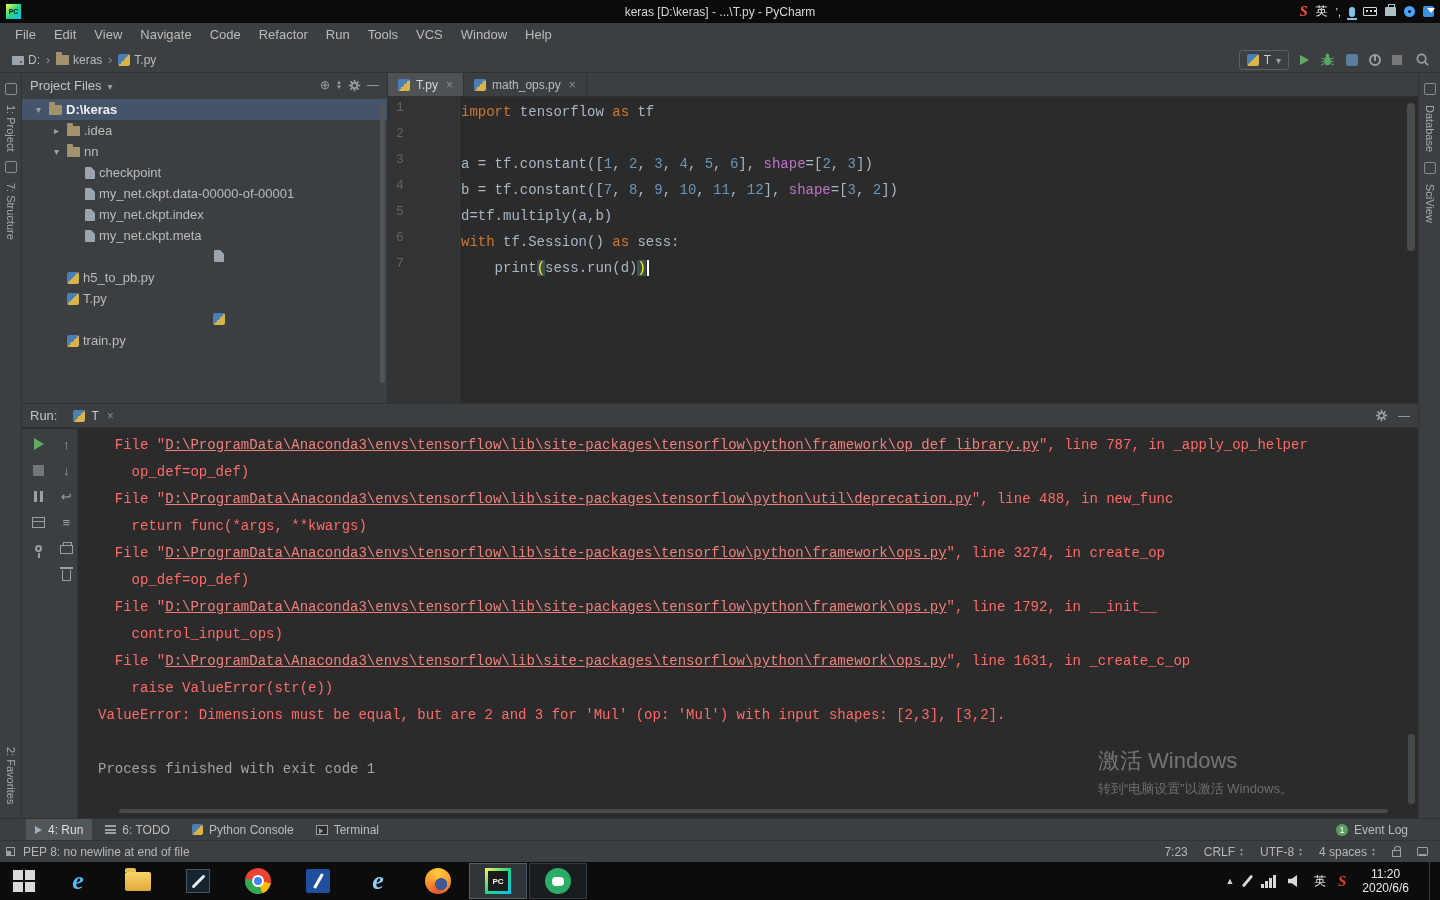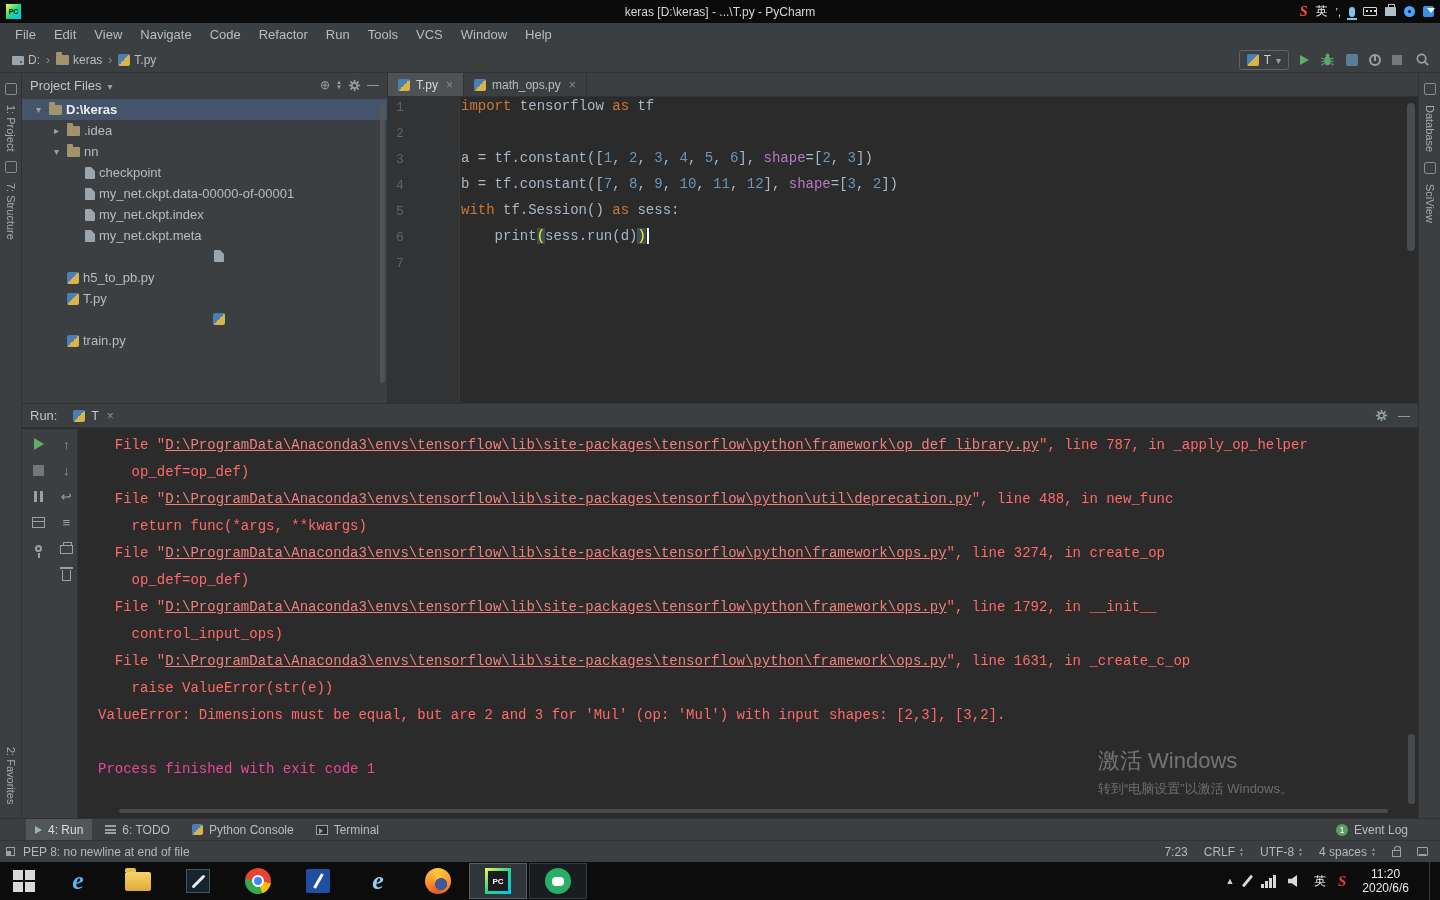--- a/index.html
+++ b/index.html
@@ -77,21 +77,21 @@
 
 
 #editor{position:absolute;left:388px;top:73px;width:1030px;height:330px;background:#2b2b2b}
 #tabbar{height:24px;background:#3c3f41;display:flex;border-bottom:1px solid #323232}
 .etab{display:flex;align-items:center;gap:6px;padding:0 10px;font-size:12px;color:#bbb;border-right:1px solid #323232;cursor:default}
 .etab.active{background:#4e5254;color:#d8d8d8}
 .tab-close{color:#8a8d90;font-size:12px;margin-left:2px}
 #editor-body{position:absolute;left:0;top:24px;right:0;bottom:0;overflow:hidden}
 #gutter{position:absolute;left:0;top:0;bottom:0;width:72px;background:#313335;border-right:1px solid #393b3d;padding-top:3px}
 .gut-num{height:26px;line-height:26px;color:#606366;font:13px "Liberation Mono",monospace;padding-left:8px}
-#code-lines{position:absolute;left:73px;top:0;right:14px;bottom:0;padding-top:1px;overflow:hidden}
+#code-lines{position:absolute;left:73px;top:0;right:14px;bottom:0;padding-top:7px;overflow:hidden}
 .code-row{height:26px;line-height:26px;font:14px "Liberation Mono",monospace;white-space:pre}
 .seg-k{color:#cc7832}.seg-p{color:#a9b7c6}.seg-n{color:#6897bb}.seg-g{color:#bb77c9}
 .seg-m{color:#ffef28;background:#3b514d}
 .caret{display:inline-block;width:2px;height:16px;background:#ffffff;vertical-align:middle;margin-left:1px}
 #ed-scroll{position:absolute;right:3px;top:6px;width:8px;height:148px;background:#4e5254;border-radius:4px;opacity:.85}
 
 
 #runpanel{position:absolute;left:22px;top:403px;width:1396px;height:415px;background:#2b2b2b;border-top:1px solid #323232}
 #run-head{height:24px;background:#3c3f41;border-bottom:1px solid #323232;display:flex;align-items:center;padding:0 8px;gap:10px}
 #run-label{font-size:13px;color:#c3c3c3}
@@ -109,21 +109,21 @@
 .rt-pin::after{content:"";position:absolute;left:1px;top:6px;width:1.5px;height:5px;background:#9aa0a3}
 .rt-print{width:13px;height:9px;border:1px solid #9aa0a3;position:relative;margin-top:3px}
 .rt-print::before{content:"";position:absolute;left:2px;top:-4px;width:7px;height:3px;border:1px solid #9aa0a3;border-bottom:none}
 .rt-trash{width:9px;height:11px;border:1px solid #9aa0a3;border-top:none;position:relative;margin-top:2px}
 .rt-trash::before{content:"";position:absolute;left:-3px;top:-3px;width:13px;height:0;border-top:2px solid #9aa0a3}
 #console{position:absolute;left:57px;top:0;right:0;bottom:0;overflow:hidden}
 #console-lines{padding:8px 0 0 19px}
 .con-row{height:27px;line-height:27px;font:14px "Liberation Mono",monospace;white-space:pre}
 .con-e{color:#ff6b68}
 .con-l{color:#f0807d;text-decoration:underline;cursor:pointer}
-.con-x{color:#ec4899}
+.con-x{color:#a3a3a3}
 #watermark{position:absolute;right:125px;bottom:20px;text-align:left;pointer-events:none}
 #wm1{font-size:22px;color:rgba(255,255,255,.34)}
 #wm2{font-size:13px;color:rgba(255,255,255,.30);margin-top:4px}
 #con-hscroll{position:absolute;left:40px;right:30px;bottom:5px;height:4px;background:#55585a;border-radius:2px;opacity:.7}
 #con-vscroll{position:absolute;right:3px;bottom:14px;width:7px;height:70px;background:#4e5254;border-radius:3px;opacity:.8}
 
 
 #bottombar{position:absolute;left:0;top:818px;width:1440px;height:22px;background:#3c3f41;border-top:1px solid #323232;display:flex;align-items:center;padding-left:26px;gap:4px}
 .bb-item{display:flex;align-items:center;gap:6px;padding:0 9px;height:100%;font-size:12px;color:#bbb;cursor:default}
 .bb-item.active{background:#515658;color:#ddd}
@@ -393,20 +393,21 @@
         <div class="gut-num">4</div>
         <div class="gut-num">5</div>
         <div class="gut-num">6</div>
         <div class="gut-num">7</div>
       </div>
     <div id="code-lines">
         <div class="code-row"><span class="seg-k">import</span><span class="seg-p"> tensorflow </span><span class="seg-k">as</span><span class="seg-p"> tf</span></div>
         <div class="code-row"></div>
         <div class="code-row"><span class="seg-p">a = tf.constant([</span><span class="seg-n">1</span><span class="seg-p">, </span><span class="seg-n">2</span><span class="seg-p">, </span><span class="seg-n">3</span><span class="seg-p">, </span><span class="seg-n">4</span><span class="seg-p">, </span><span class="seg-n">5</span><span class="seg-p">, </span><span class="seg-n">6</span><span class="seg-p">], </span><span class="seg-g">shape</span><span class="seg-p">=[</span><span class="seg-n">2</span><span class="seg-p">, </span><span class="seg-n">3</span><span class="seg-p">])</span></div>
         <div class="code-row"><span class="seg-p">b = tf.constant([</span><span class="seg-n">7</span><span class="seg-p">, </span><span class="seg-n">8</span><span class="seg-p">, </span><span class="seg-n">9</span><span class="seg-p">, </span><span class="seg-n">10</span><span class="seg-p">, </span><span class="seg-n">11</span><span class="seg-p">, </span><span class="seg-n">12</span><span class="seg-p">], </span><span class="seg-g">shape</span><span class="seg-p">=[</span><span class="seg-n">3</span><span class="seg-p">, </span><span class="seg-n">2</span><span class="seg-p">])</span></div>
+        <div class="code-row"><span class="seg-p">d=tf.multiply(a,b)</span></div>
         <div class="code-row"><span class="seg-k">with</span><span class="seg-p"> tf.Session() </span><span class="seg-k">as</span><span class="seg-p"> sess:</span></div>
         <div class="code-row"><span class="seg-p">    print</span><span class="seg-m">(</span><span class="seg-p">sess.run(d)</span><span class="seg-m">)</span><span class="caret"></span></div>
       </div>
     <div id="ed-scroll"></div>
   </div>
 </div>
 
 <div id="runpanel">
   <div id="run-head">
     <span id="run-label">Run:</span>

